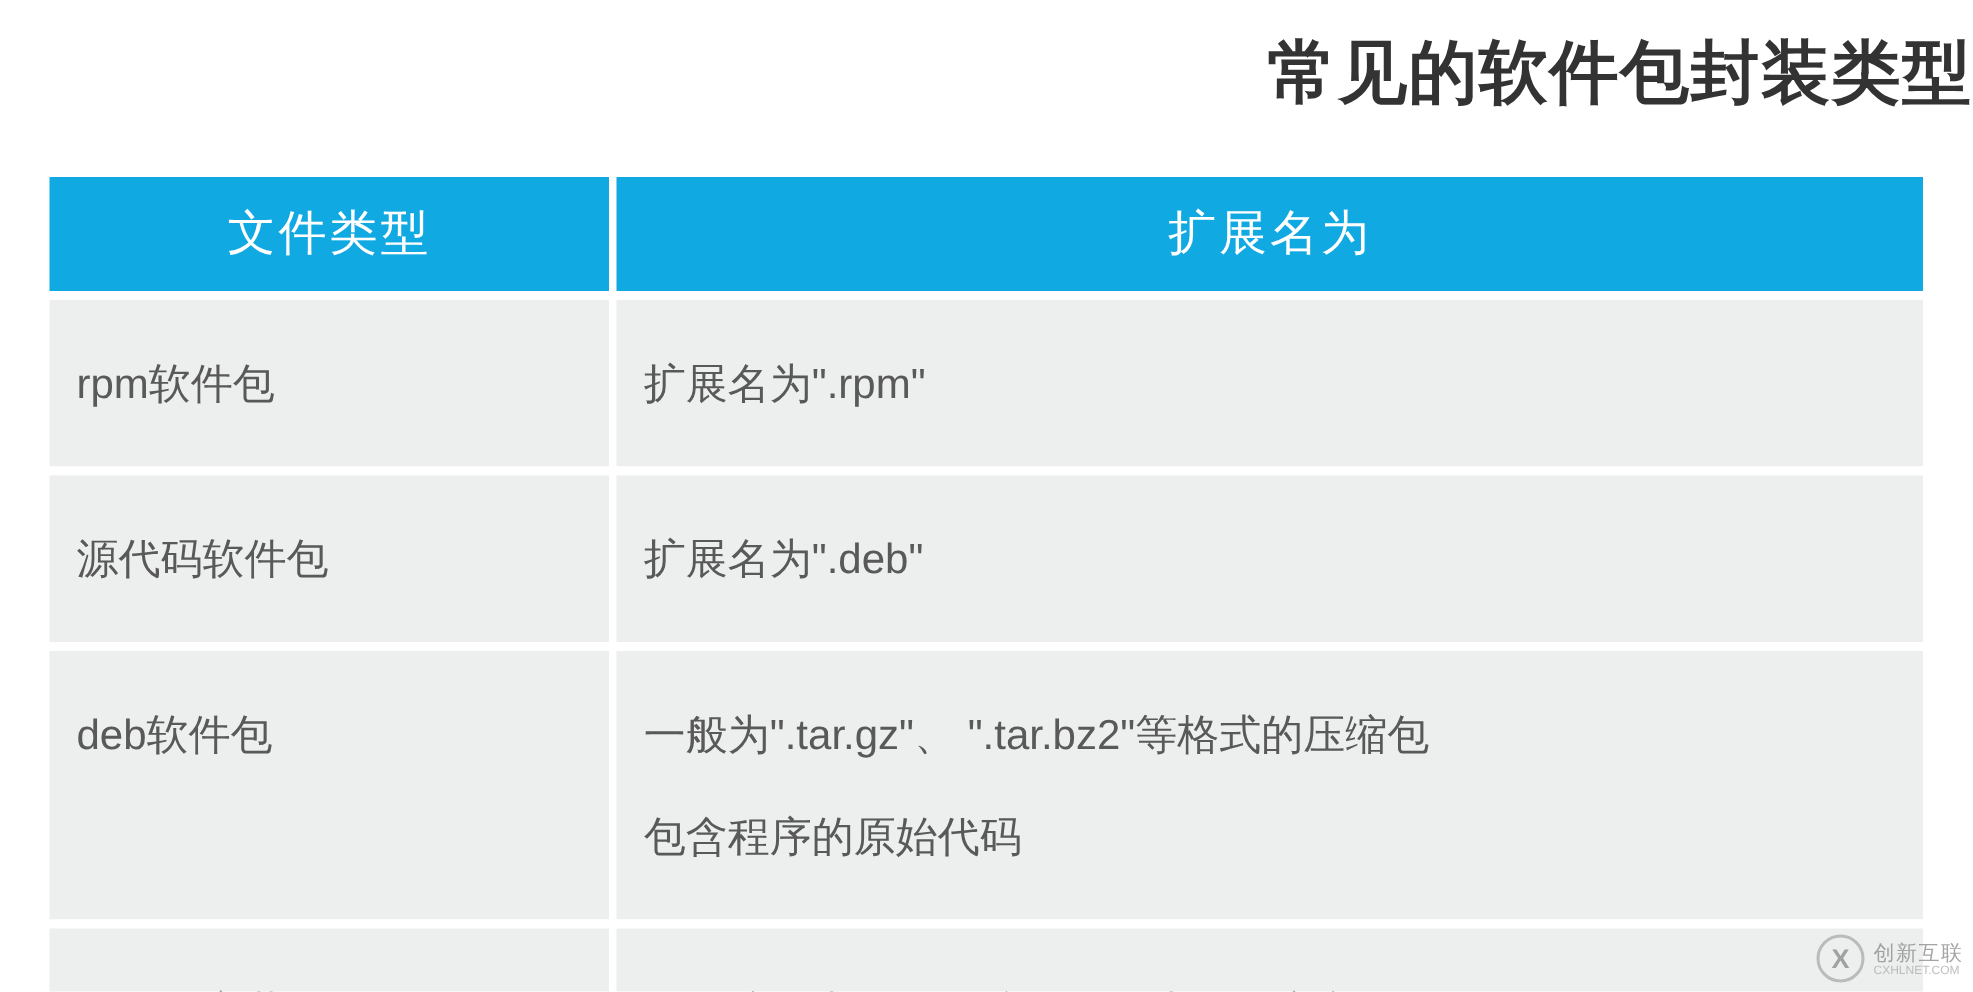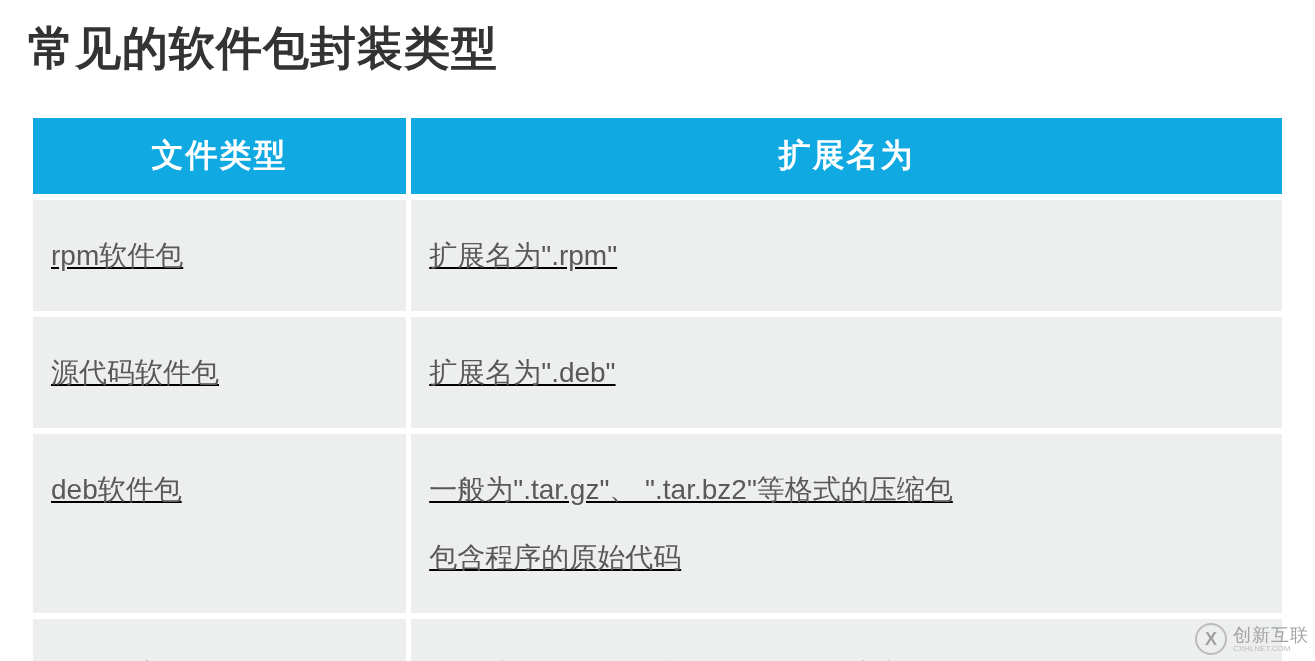--- a/index.html
+++ b/index.html
@@ -14,55 +14,55 @@
       height: 661px;
       position: relative;
       overflow: hidden;
     }
     .slide-title {
       font-size: 46px;
       font-weight: bold;
       color: #333333;
       padding: 18px 0 0 28px;
       letter-spacing: 1px;
+      text-align: right;
     }
     .table-wrap {
       margin: 38px 28px 0 28px;
     }
     table {
       width: 100%;
       border-collapse: separate;
       border-spacing: 5px 0;
       table-layout: fixed;
     }
     th {
       background: #11a9e2;
       color: #ffffff;
       font-size: 32px;
-      font-weight: bold;
+      font-weight: normal;
       padding: 16px 10px;
       text-align: center;
       letter-spacing: 2px;
     }
     th:first-child {
       width: 30%;
     }
     th:last-child {
       width: 70%;
     }
     td {
       font-size: 28px;
       color: #595959;
       padding: 22px 18px;
       line-height: 2.4;
       vertical-align: top;
     }
     tbody tr {
       border-top: 6px solid #ec4899;
-      text-decoration: underline;
     }
     tbody tr:nth-child(odd) td {
       background: #d6e7f2;
     }
     tbody tr:nth-child(even) td {
       background: #edeeee;
     }
     .cell-spacer {
       height: 6px;
     }
@@ -81,21 +81,21 @@
       border: 2px solid #aaaaaa;
       border-radius: 50%;
       display: flex;
       align-items: center;
       justify-content: center;
       font-size: 18px;
       font-weight: bold;
       color: #888888;
     }
     .watermark-text {
-      font-size: 18px;
+      font-size: 14px;
       color: #888888;
       font-weight: 500;
       letter-spacing: 1px;
       line-height: 1;
     }
     .watermark-sub {
       font-size: 8px;
       color: #aaaaaa;
       letter-spacing: 0;
     }

